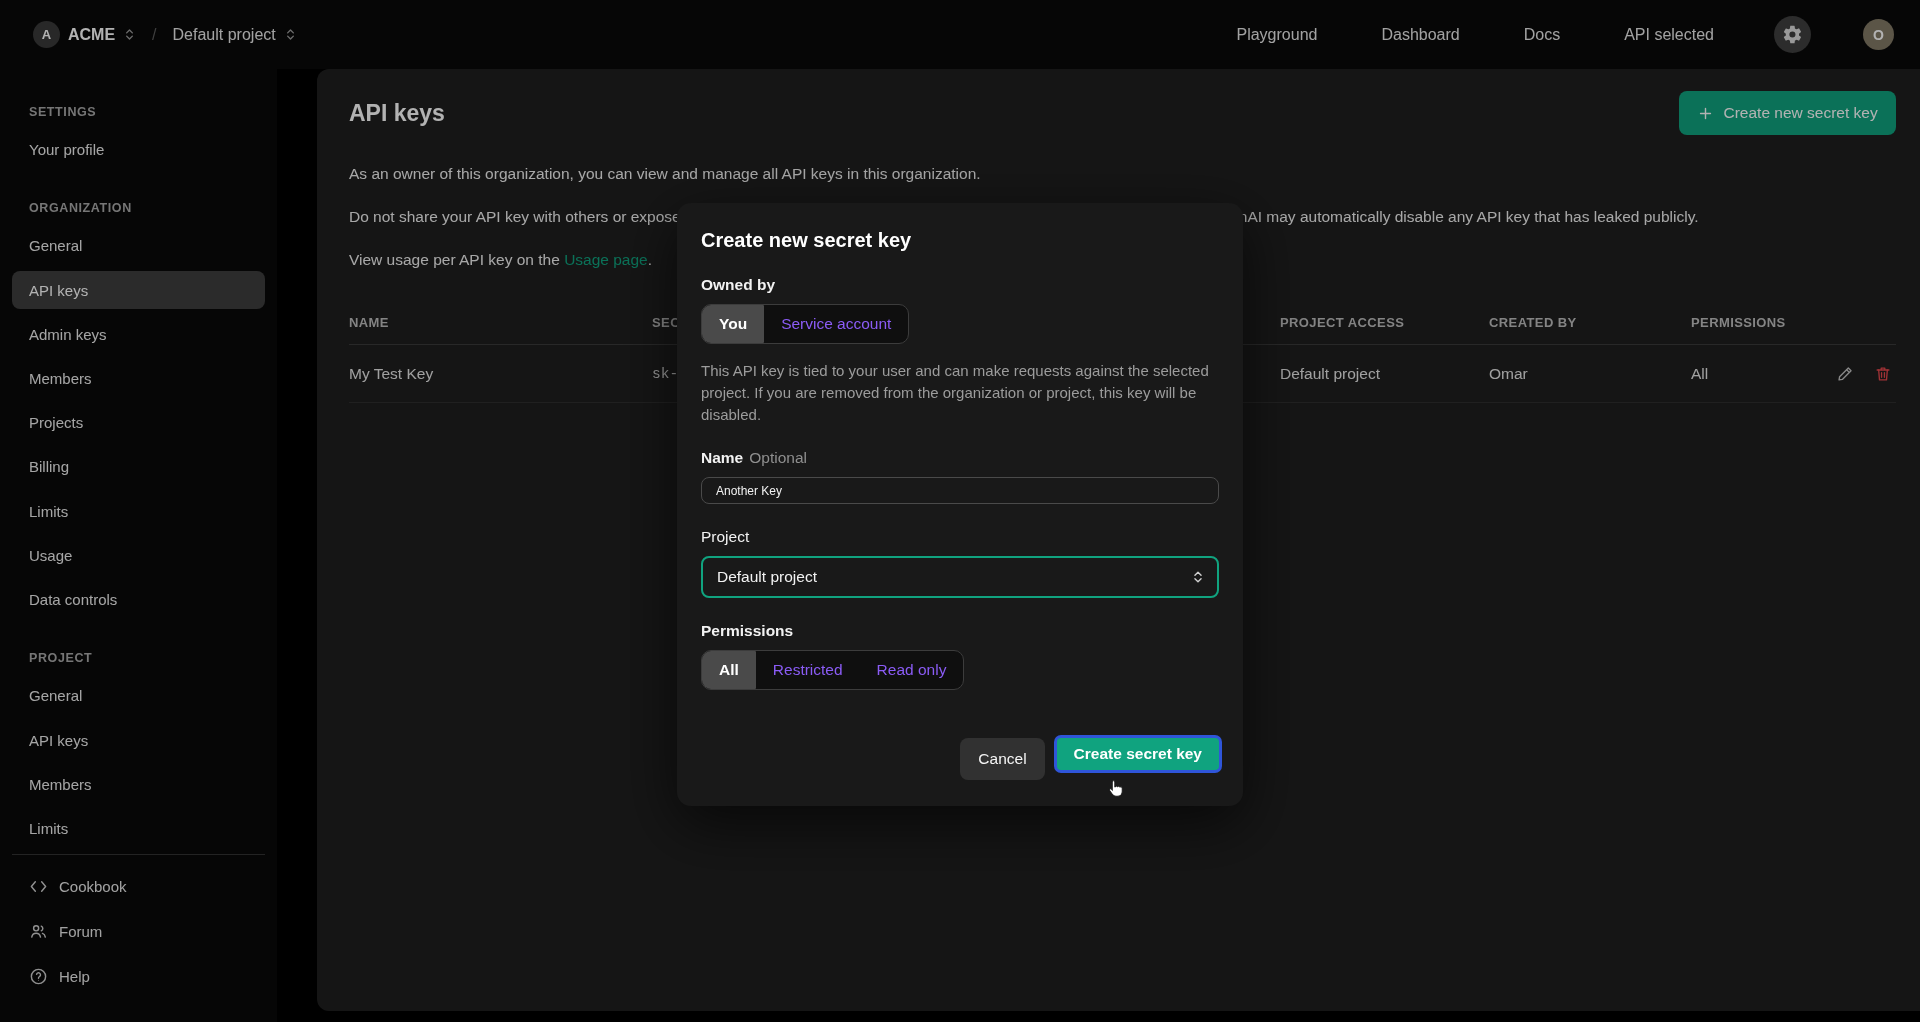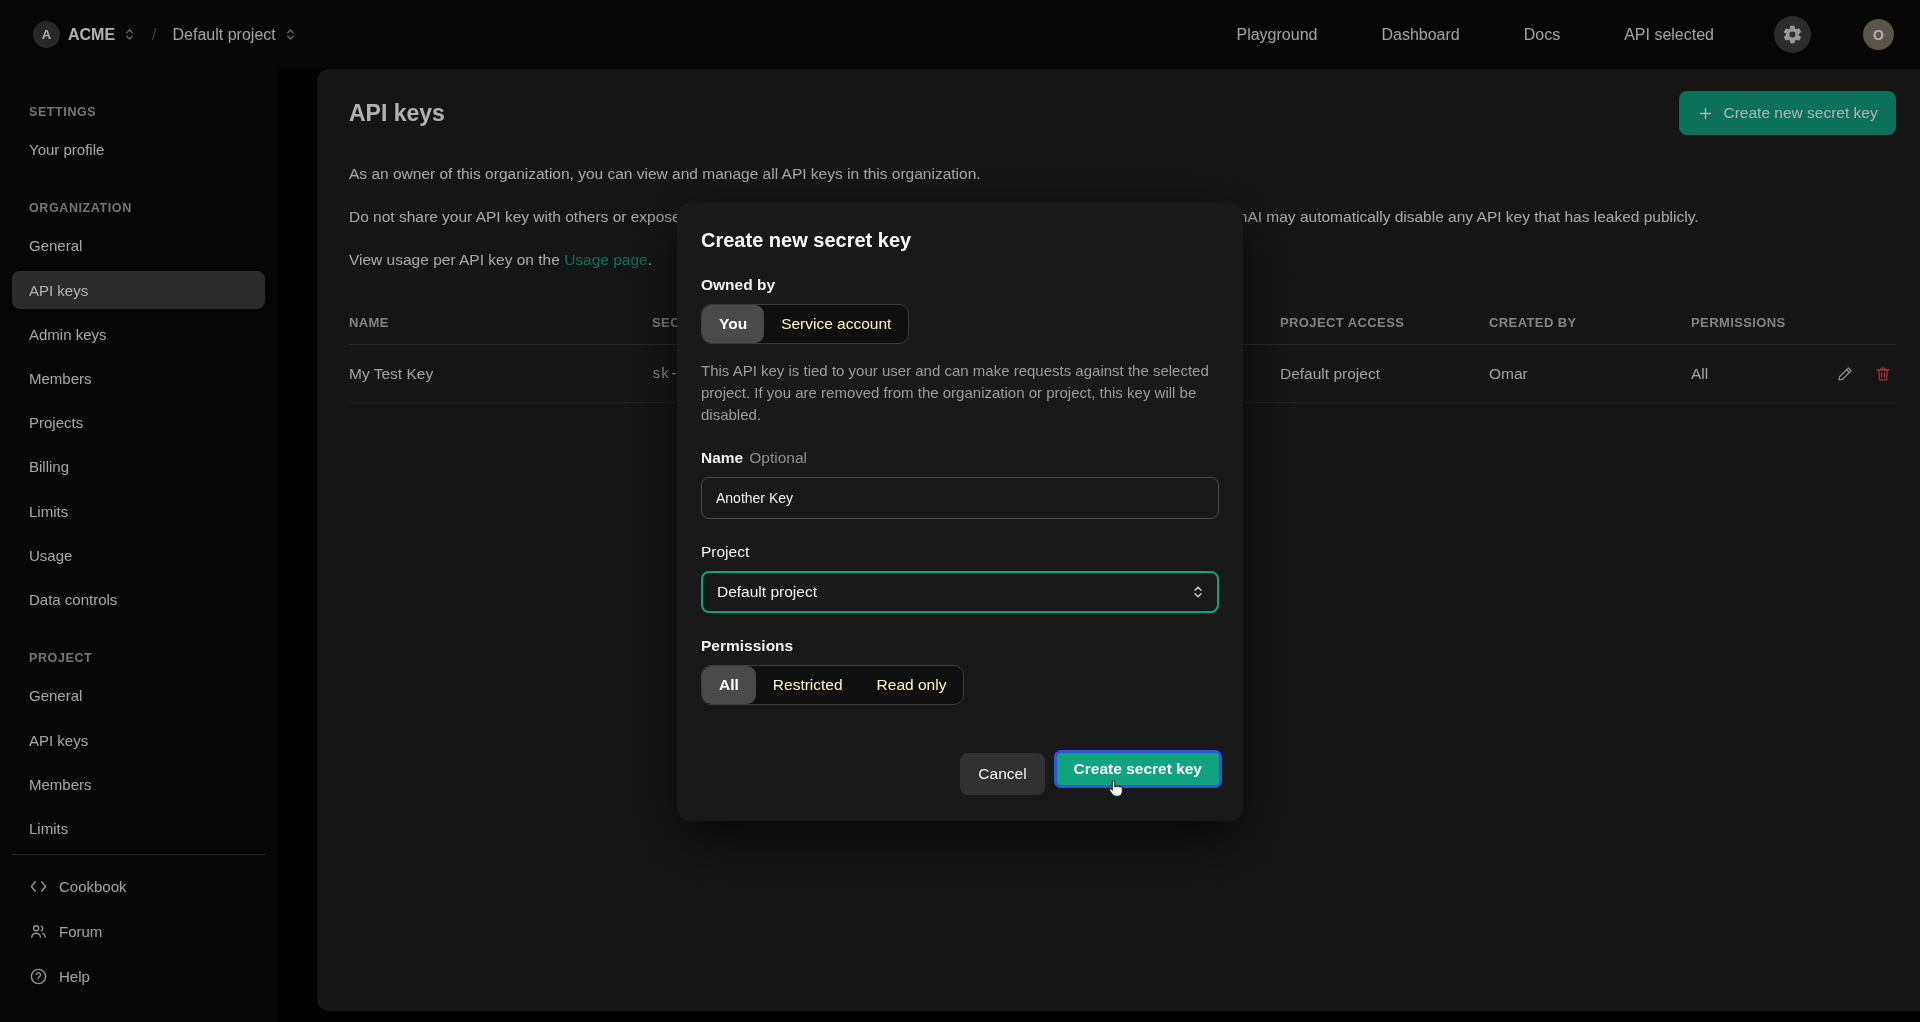--- a/index.html
+++ b/index.html
@@ -94,28 +94,28 @@
   }
   .modal-title { font-size: 20px; font-weight: 700; color: #fff; margin-bottom: 24px; }
   .field-label { font-size: 15.5px; color: #f2f2f2; margin-bottom: 10px; }
   .field-label .bold, .field-label.bold { font-weight: 700; }
   .optional { color: #8f8f8f; font-weight: 400; margin-left: 6px; }
   .seg {
     display: inline-flex; background: #0f0f0f; border: 1px solid #3c3c3c; border-radius: 10px;
     overflow: hidden; margin-bottom: 14px;
   }
   .seg-btn {
-    background: transparent; border: none; color: #fef9c3; font-size: 15.5px; font-family: inherit;
+    background: transparent; border: none; color: #8b5cf6; font-size: 15.5px; font-family: inherit;
     padding: 10px 17px; cursor: pointer;
   }
-  .seg-btn.selected { background: #4a4a4a; border-radius: 9px; color: #fff; font-weight: 700; }
+  .seg-btn.selected { background: #4a4a4a; border-radius: 1px; color: #fff; font-weight: 700; }
   .owner-desc { font-size: 15px; line-height: 1.45; color: #9c9c9c; margin: 2px 0 24px 0; max-width: 516px; }
   .text-input {
-    width: 100%; height: 42px; background: #191919; border: 1px solid #4a4a4a; border-radius: 8px;
-    color: #f2f2f2; font-size: 14px; font-family: inherit; padding: 0 14px; margin-bottom: 24px;
+    width: 100%; height: 27px; background: #191919; border: 1px solid #4a4a4a; border-radius: 8px;
+    color: #f2f2f2; font-size: 12px; font-family: inherit; padding: 0 14px; margin-bottom: 24px;
     outline: none;
   }
   .select {
     width: 100%; height: 42px; border: 2px solid #10a37f; border-radius: 8px; background: #191919;
     display: flex; align-items: center; justify-content: space-between; padding: 0 12px 0 14px;
     font-size: 15.5px; color: #f2f2f2; cursor: pointer; margin-bottom: 24px;
   }
   .modal-footer { display: flex; justify-content: flex-end; gap: 12px; margin-top: 34px; }
   .btn-cancel {
     height: 42px; padding: 0 18px; background: #313131; color: #f5f5f5; border: none;

